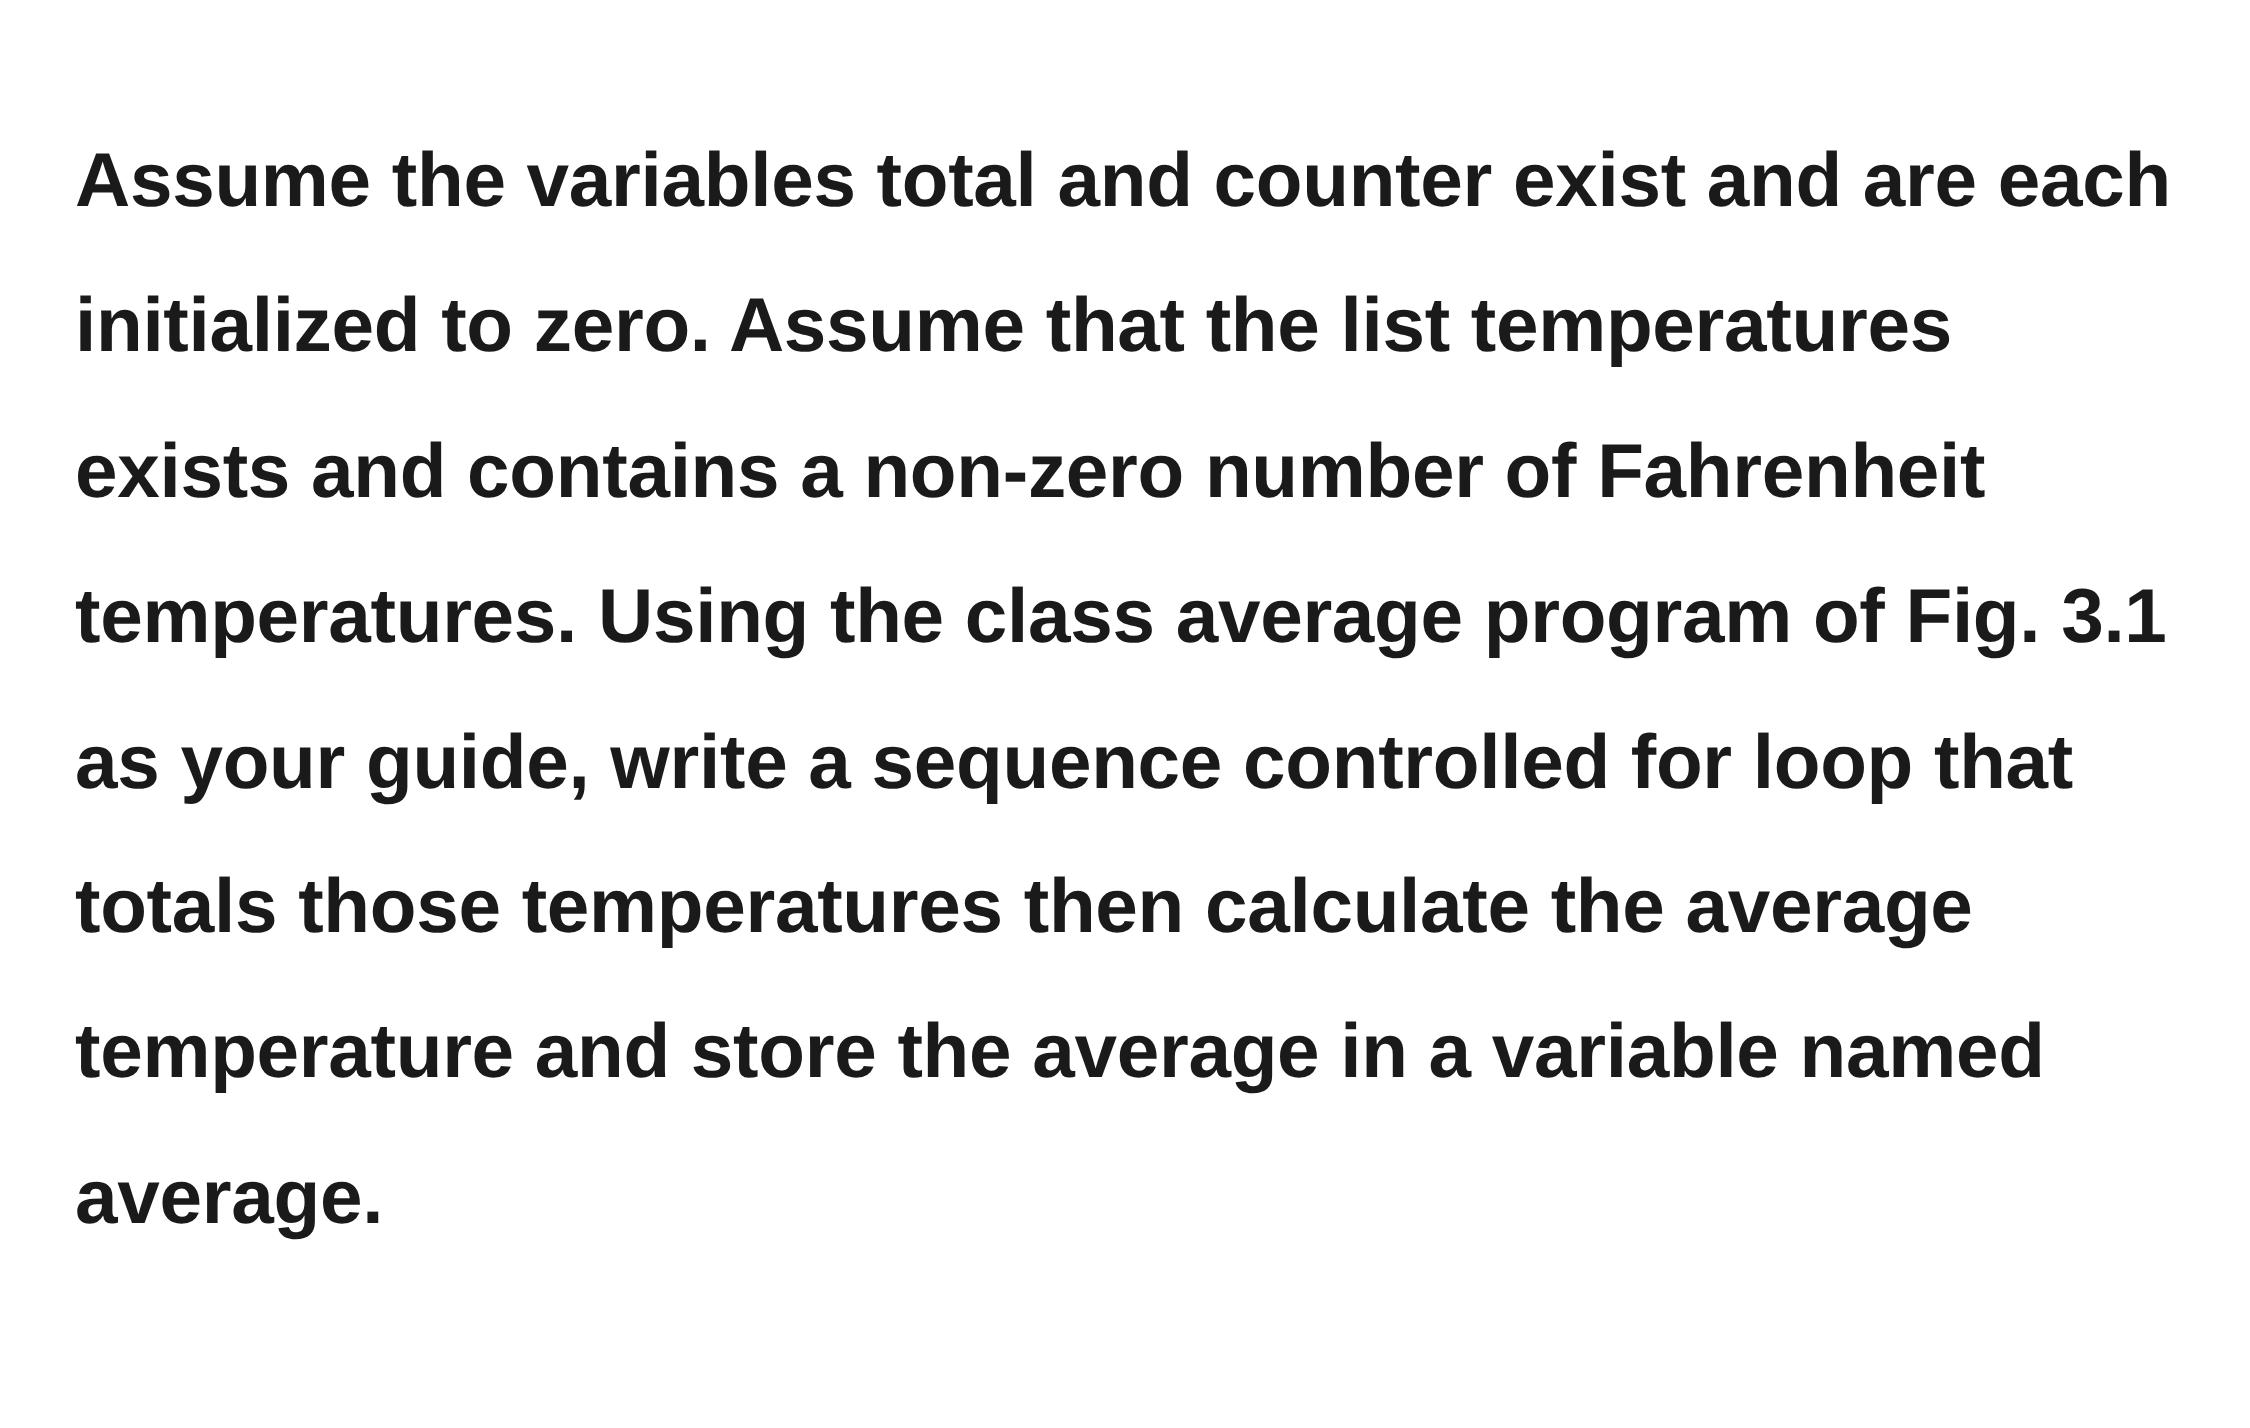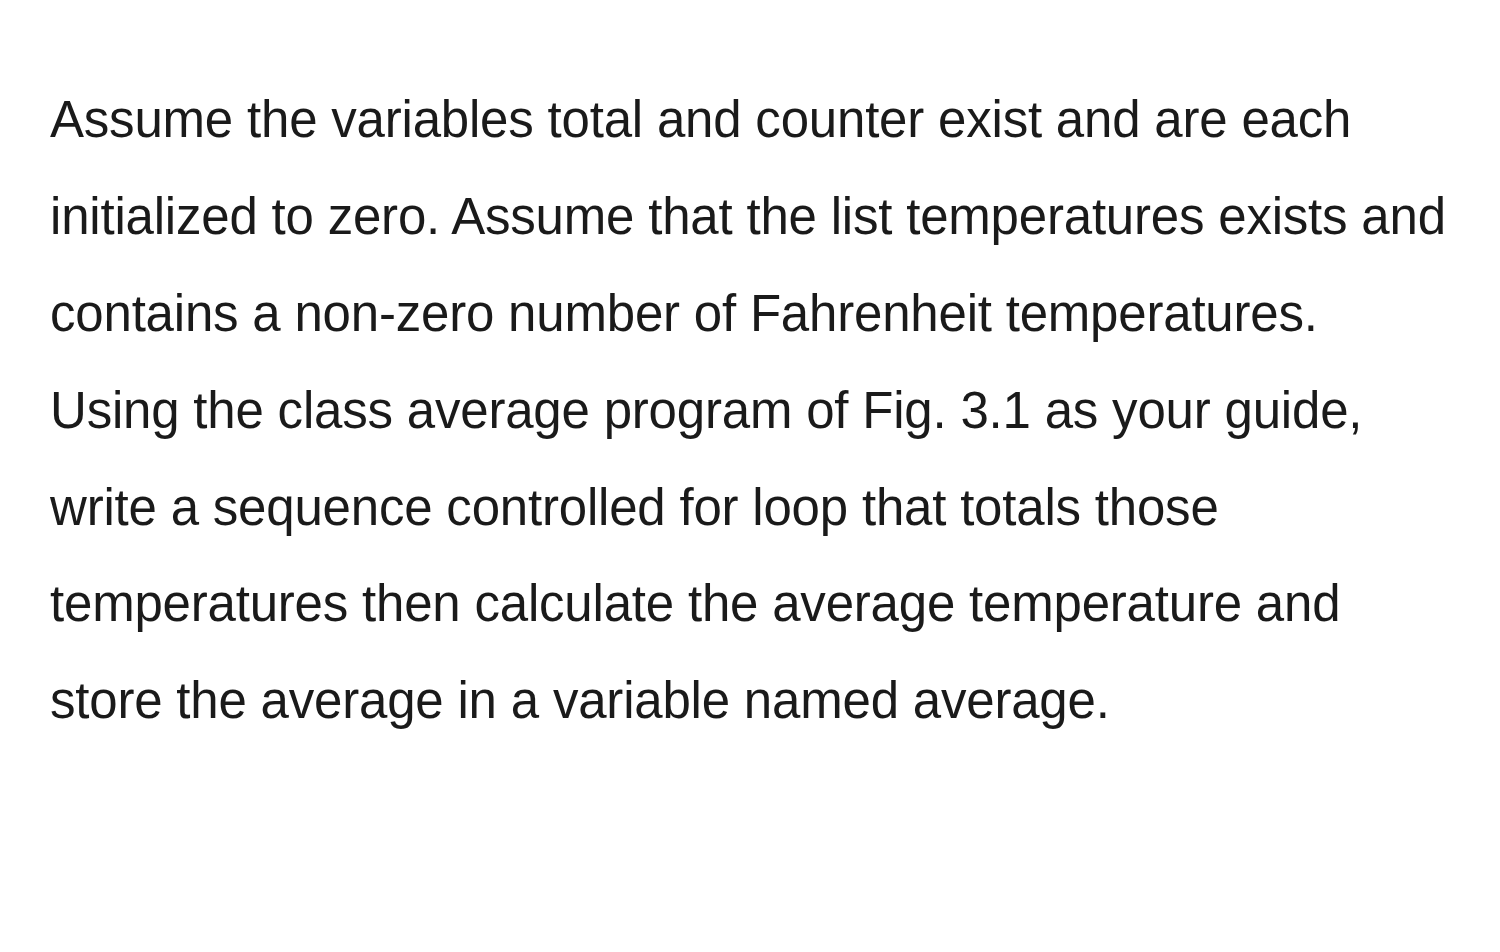--- a/index.html
+++ b/index.html
@@ -14,21 +14,21 @@
       font-family: -apple-system, BlinkMacSystemFont, "Segoe UI", Helvetica, Arial, sans-serif;
       display: flex;
       align-items: flex-start;
       justify-content: flex-start;
       padding: 72px 50px 50px 50px;
     }
     .content {
       font-size: 51px;
       line-height: 1.9;
       color: #1a1a1a;
-      font-weight: 400;
+      font-weight: 700;
       letter-spacing: -0.2px;
       max-width: 1400px;
     }
   </style>
 </head>
 <body>
 
 <div class="content">
   <p>Assume the variables total and counter exist and are each initialized to zero. Assume that the list temperatures exists and contains a non-zero number of Fahrenheit temperatures. Using the class average program of Fig. 3.1 as your guide, write a sequence controlled for loop that totals those temperatures then calculate the average temperature and store the average in a variable named average.</p>
 </div>

